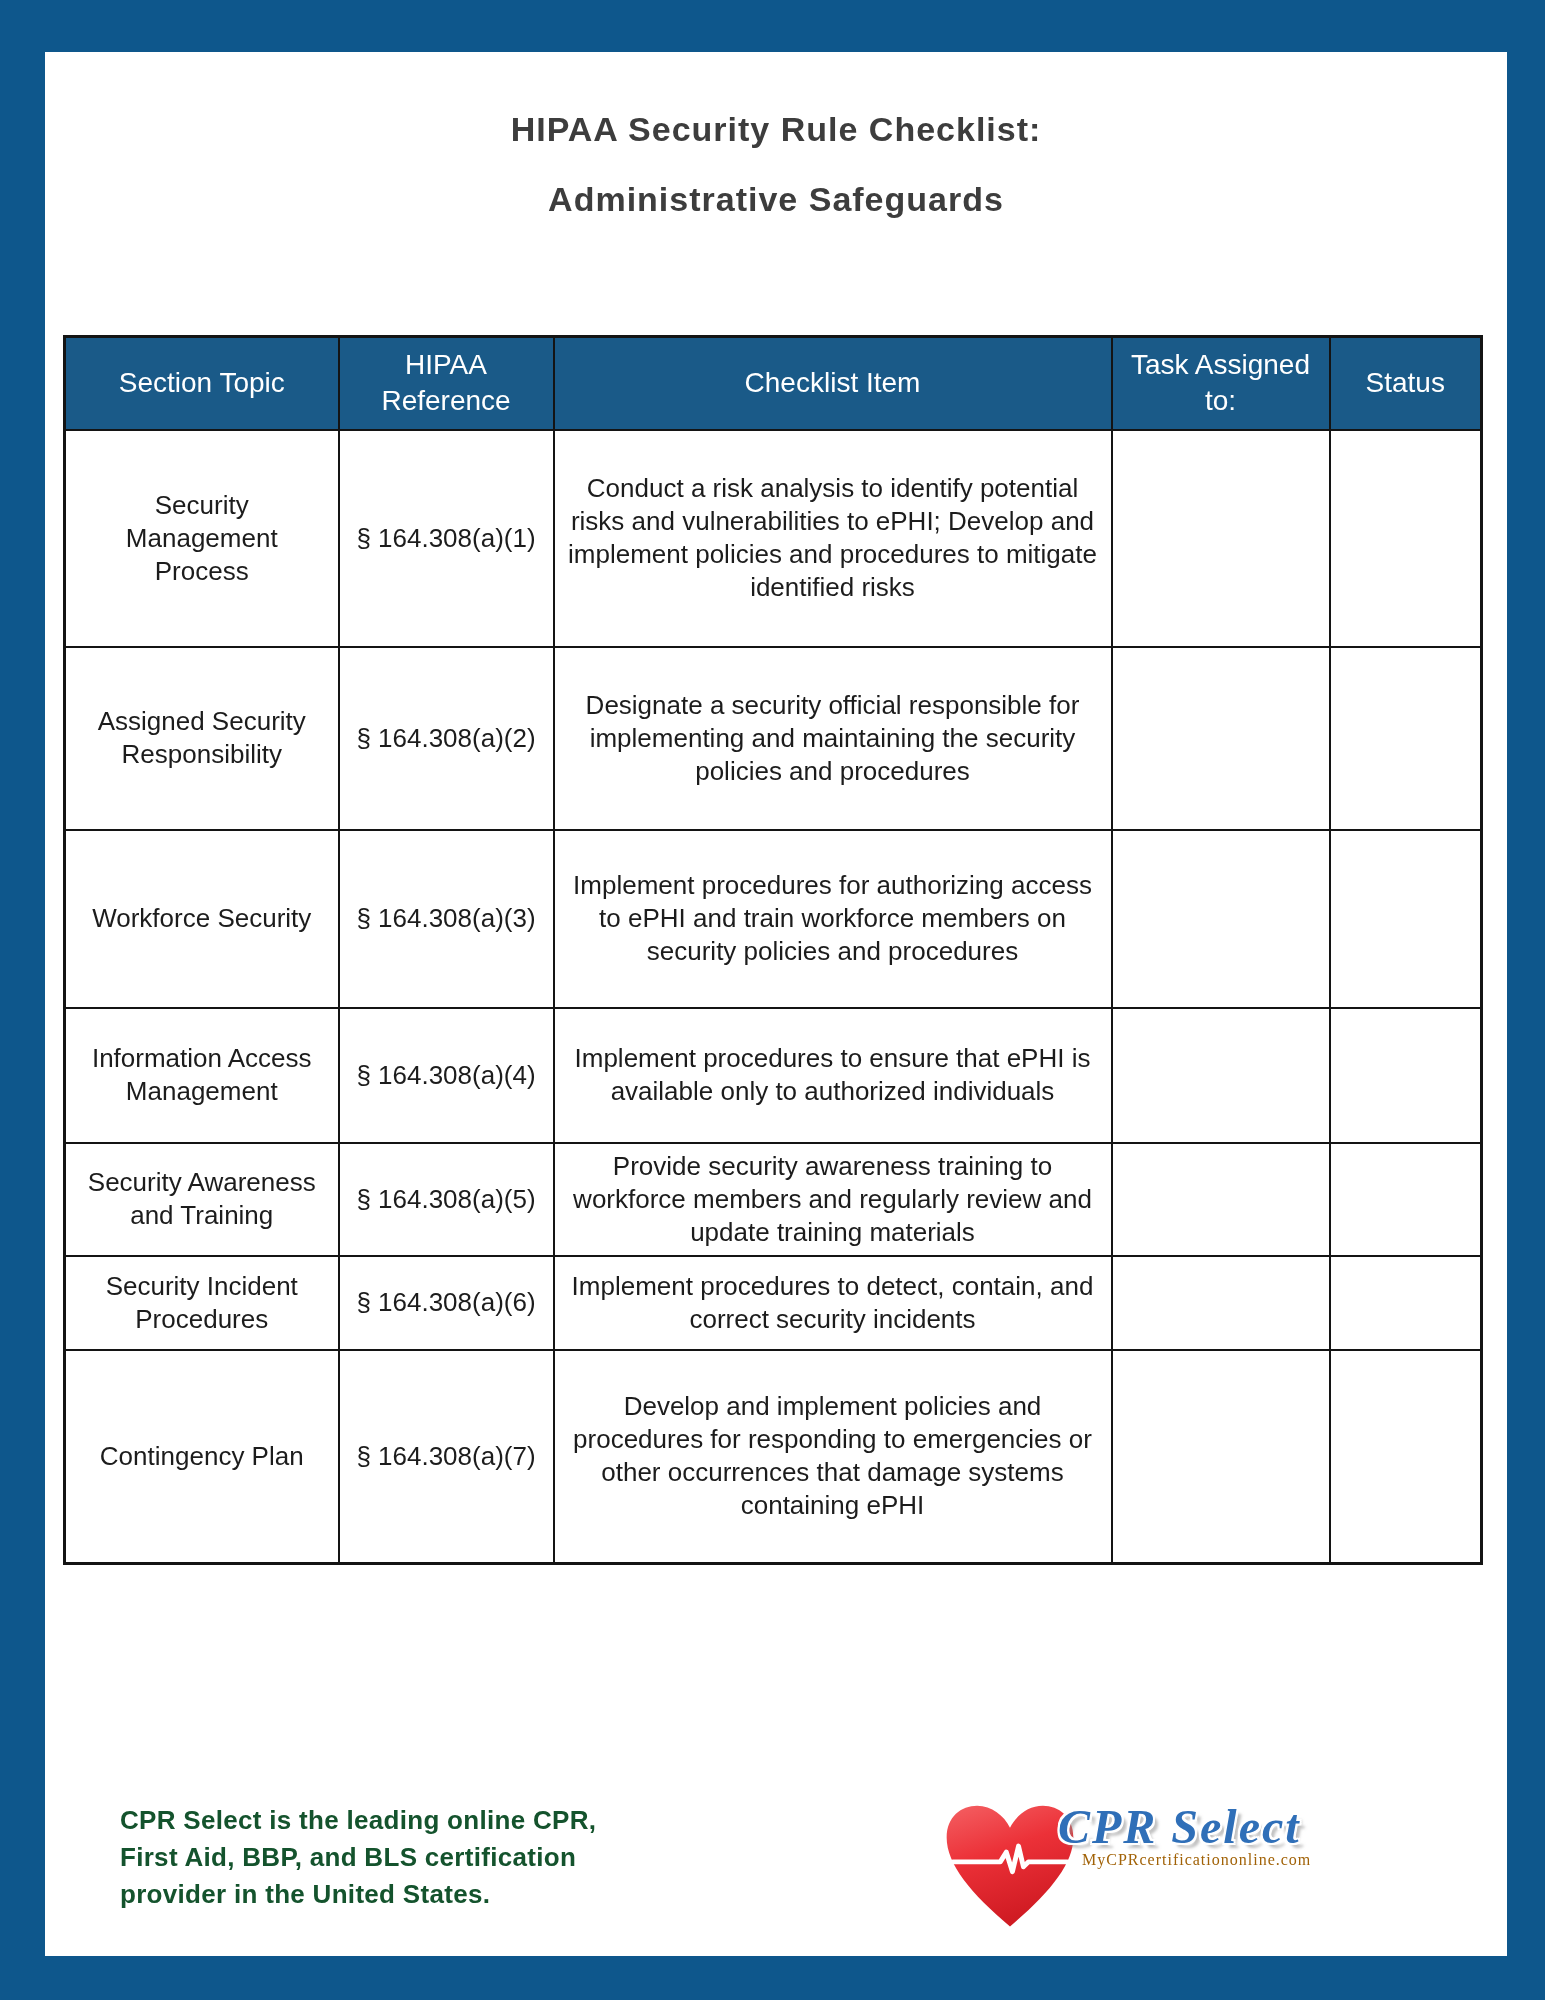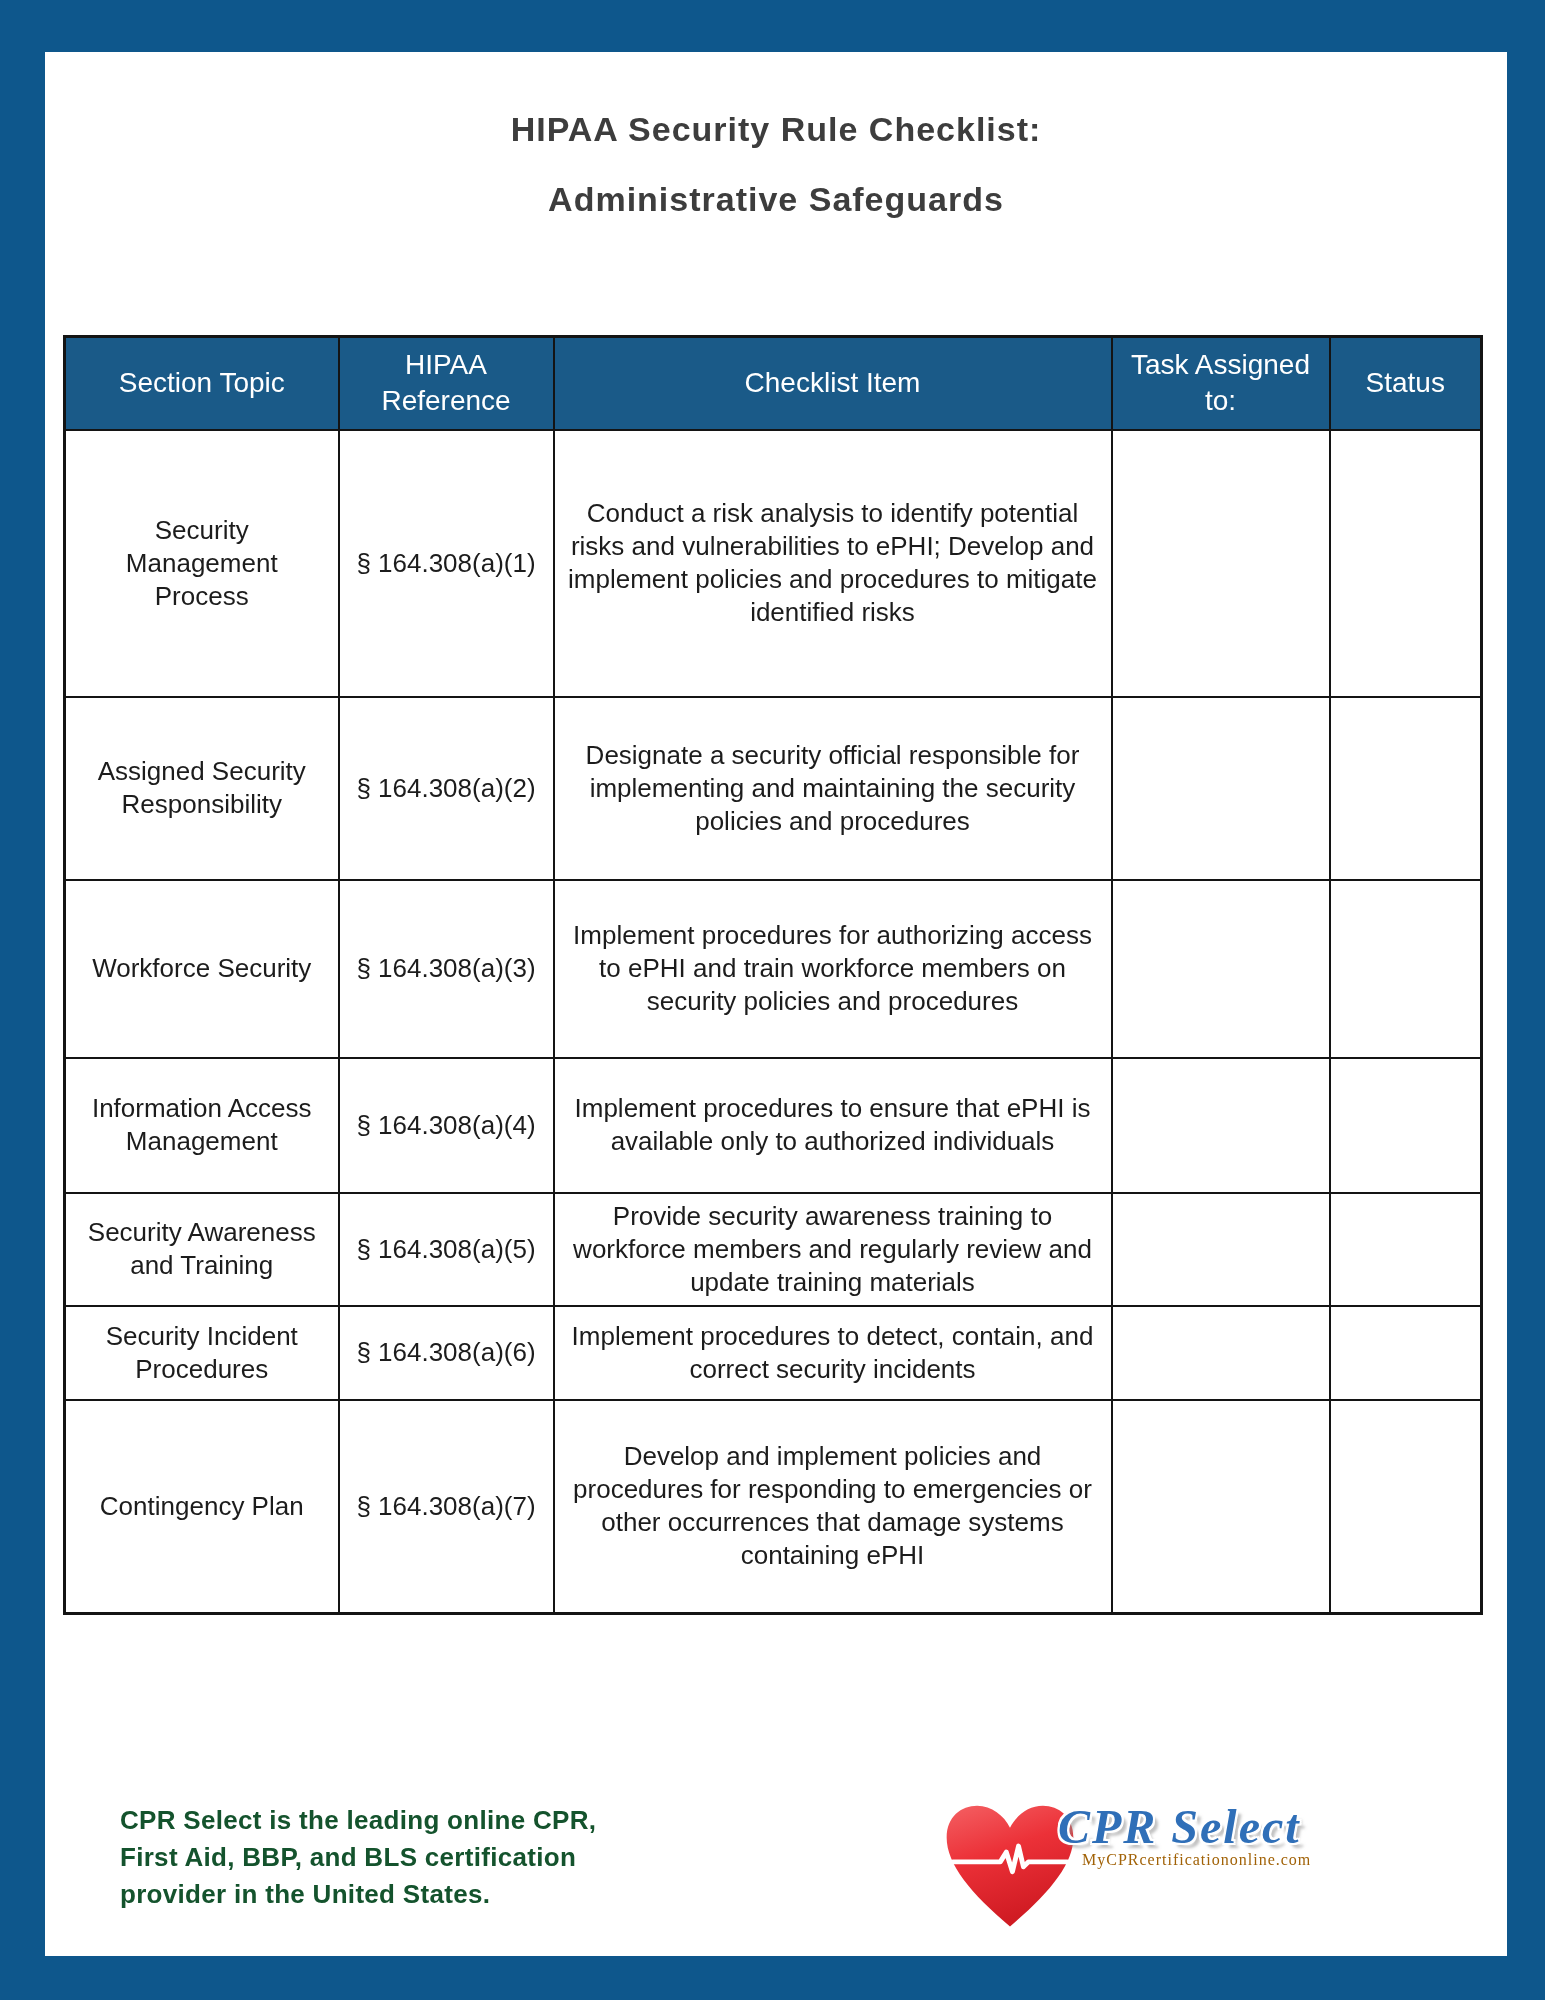--- a/index.html
+++ b/index.html
@@ -34,21 +34,21 @@
     font-size:28px;font-weight:normal;line-height:36px;
     padding:6px 8px;text-align:center;vertical-align:middle;
   }
   thead tr{height:93px;border-radius:14px;}
   td{
     font-size:26px;line-height:33px;color:#1c1c1c;
     text-align:center;vertical-align:middle;
     padding:6px 8px;
   }
   td.col-ref{white-space:nowrap;}
-  tbody tr:nth-child(1){height:267px;margin-left:11px;}
+  tbody tr:nth-child(1){height:217px;margin-left:11px;}
   tbody tr:nth-child(2){height:183px;}
   tbody tr:nth-child(3){height:178px;}
   tbody tr:nth-child(4){height:135px;}
   tbody tr:nth-child(5){height:105px;}
   tbody tr:nth-child(6){height:94px;}
   tbody tr:nth-child(7){height:214px;}
   .blurb{
     position:absolute;left:75px;top:1750px;
     font-size:26px;line-height:37px;font-weight:bold;
     color:#14532d;letter-spacing:0.3px;

